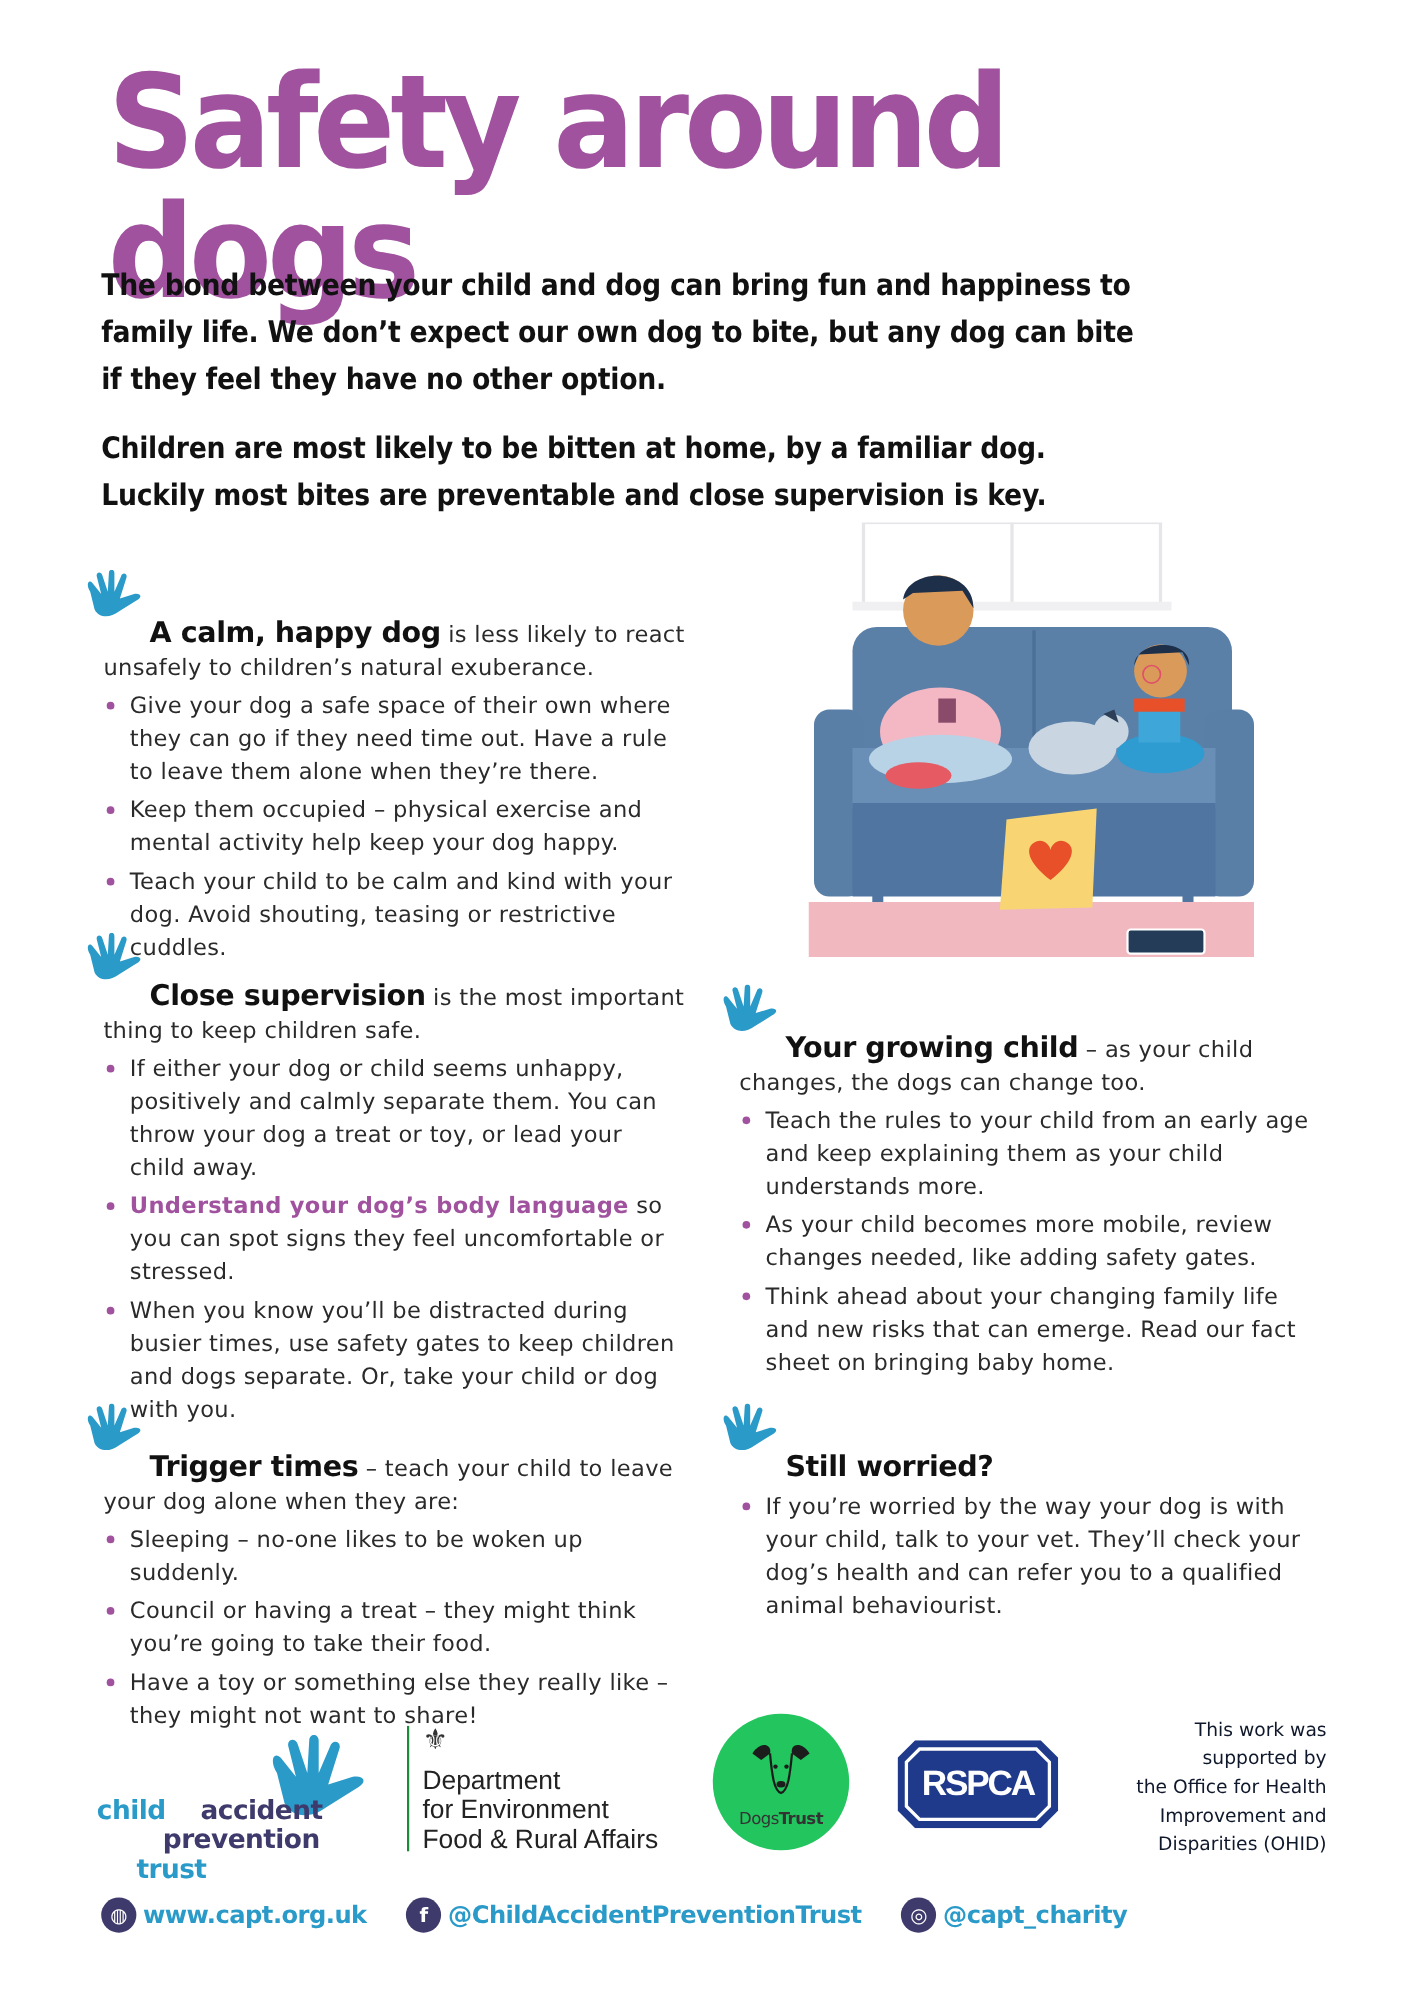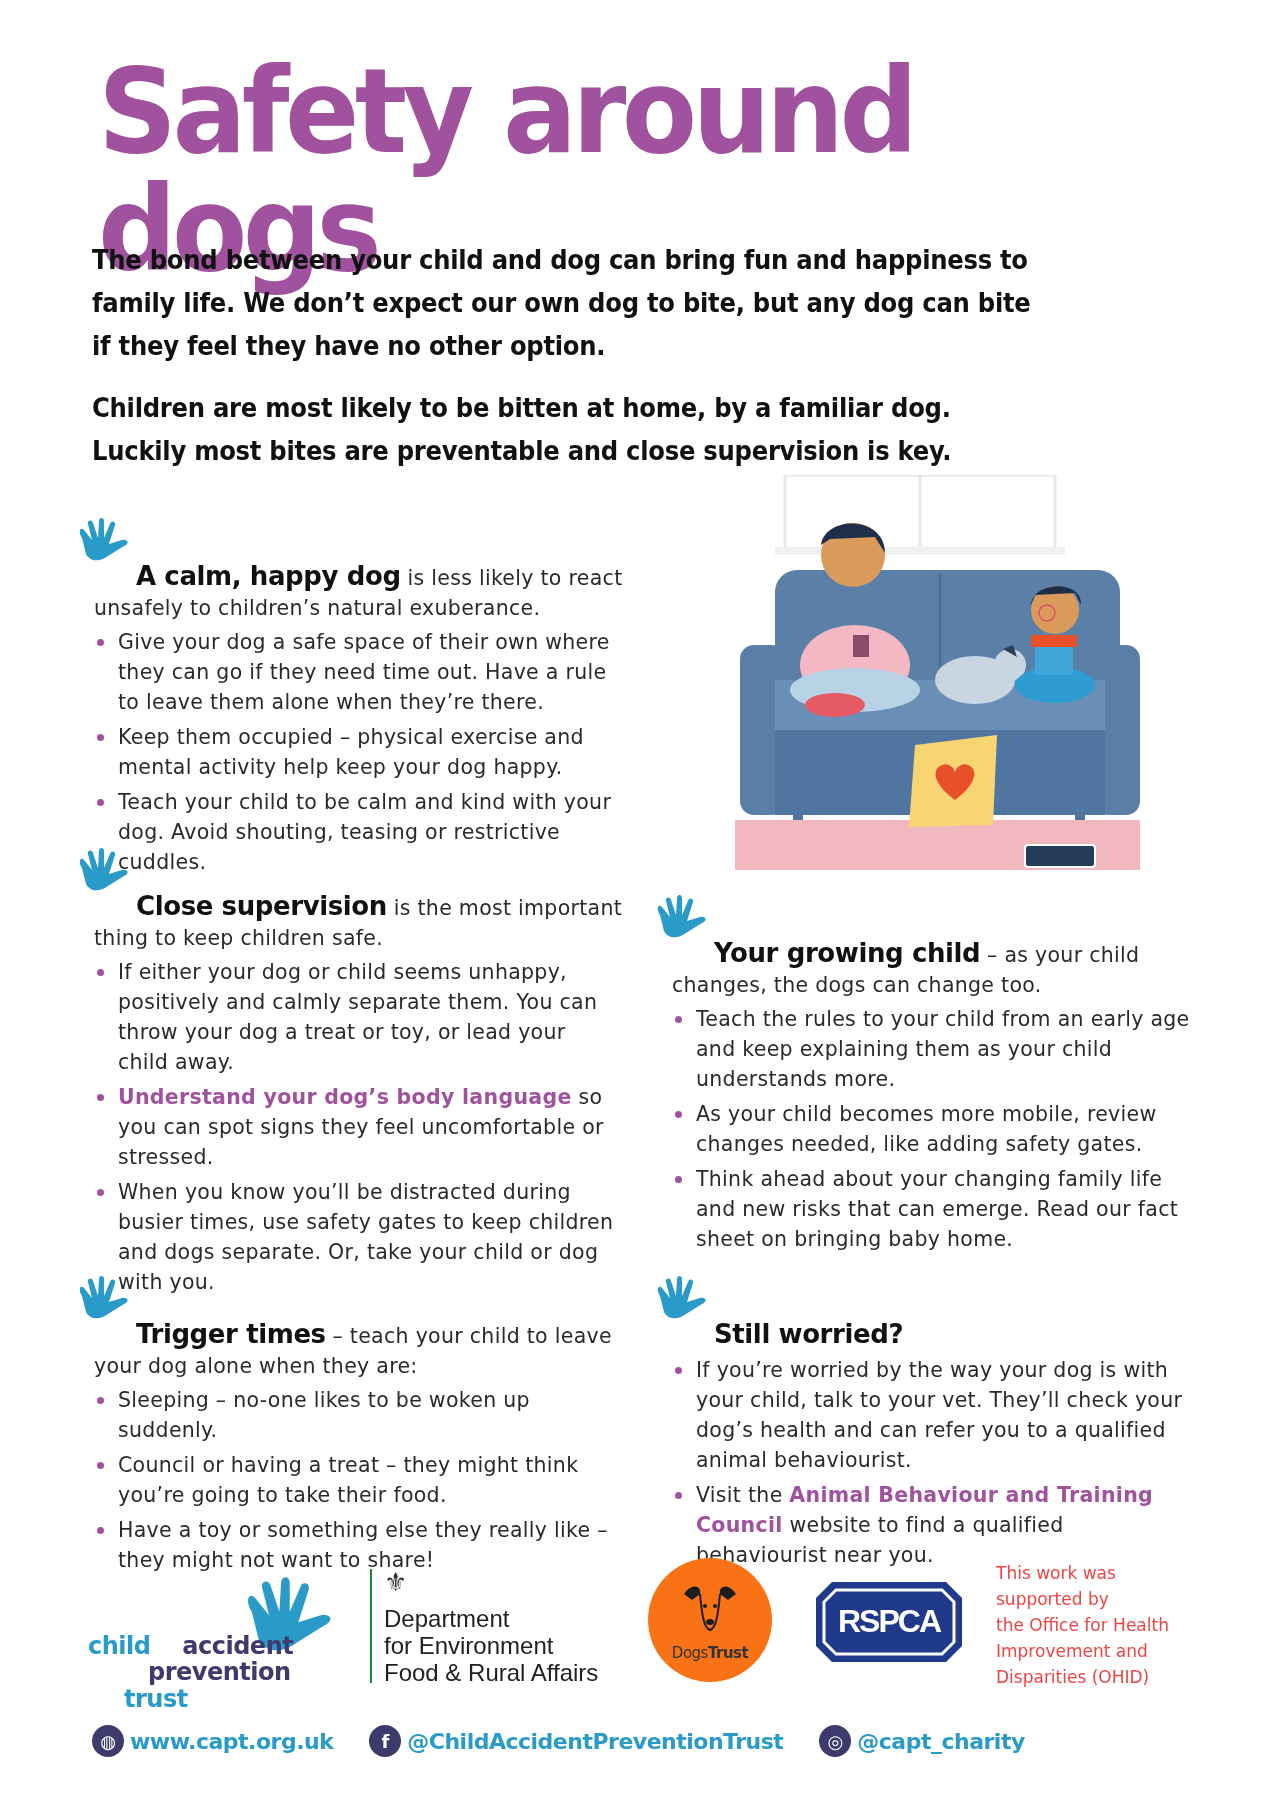--- a/index.html
+++ b/index.html
@@ -43,25 +43,25 @@
 
     
     .capt-logo { position: absolute; left: 88px; top: 1575px; width: 250px; height: 110px; }
     .capt-text { position: absolute; font-weight: bold; font-size: 24px; line-height: 27px; letter-spacing: -0.5px; }
     .capt-light { color: #2a9ac8; }
     .capt-dark { color: #3e3a6b; margin-left: 24px; }
     .defra { position: absolute; left: 370px; top: 1565px; width: 240px; height: 120px; }
     .defra-bar { position: absolute; left: 0; top: 4px; width: 2px; height: 114px; background: #1b8a3a; }
     .defra-crest { position: absolute; left: 14px; top: 2px; font-size: 26px; color: #333; }
     .defra-text { position: absolute; left: 14px; top: 40px; font-family: "Liberation Sans", sans-serif; font-size: 24px; line-height: 27px; color: #222; white-space: nowrap; }
-    .dogstrust { position: absolute; left: 648px; top: 1558px; width: 124px; height: 124px; border-radius: 50%; background: #f97316; }
+    .dogstrust { position: absolute; left: 648px; top: 1558px; width: 124px; height: 124px; border-radius: 50%; background: #22c55e; }
     .dogstrust-label { position: absolute; left: 0; right: 0; top: 86px; text-align: center; font-size: 15px; color: #333; letter-spacing: -0.5px; }
     .rspca { position: absolute; left: 816px; top: 1582px; width: 146px; height: 80px; }
     .rspca-label { position: absolute; left: 0; right: 0; top: 21px; text-align: center; color: #fff; font-weight: bold; font-size: 32px; letter-spacing: -2px; font-family: "Liberation Sans", sans-serif; }
-    .ohid { position: absolute; left: 996px; top: 1560px; width: 210px; text-align: left; font-size: 17px; line-height: 26px; color: #ef4444; }
+    .ohid { position: absolute; left: 996px; top: 1560px; width: 210px; text-align: right; font-size: 17px; line-height: 26px; color: #0f172a; }
 
     .footer { position: absolute; top: 1725px; left: 92px; display: flex; align-items: center; }
     .footer-item { display: flex; align-items: center; margin-right: 36px; }
     .footer-icon { width: 32px; height: 32px; border-radius: 50%; background: #3e3a6b; color: #fff; display: flex; align-items: center; justify-content: center; font-weight: bold; font-size: 18px; margin-right: 6px; }
     .footer-text { color: #2a9ac8; font-weight: bold; font-size: 22px; letter-spacing: -0.5px; }
   </style>
 </head>
 <body>
 
 <div class="title">Safety around dogs</div>
@@ -192,21 +192,20 @@
   <svg class="hand" style="left:0; top:0;" viewBox="0 0 58 46">
     <path d="M8 20 C4 14 6 8 10 12 L18 22 L14 6 C13 2 18 1 19 5 L24 20 L25 3 C25 -1 30 -1 30 3 L30 20 L36 6 C37 2 42 3 41 7 L35 26 L48 22 C54 21 56 25 50 28 L34 38 C26 44 16 44 12 36 Z" fill="#2a9ac8"></path>
   </svg>
   <div class="sec-head">
     <span class="head-line" style="padding-left:62px;">
       <span class="head-bold">Still worried?</span>
     </span>
   </div>
   <ul class="bullets" style="padding-left:20px; width:545px;">
     <li><span class="dot"></span><span>If you’re worried by the way your dog is with your child, talk to your vet. They’ll check your dog’s health and can refer you to a qualified animal behaviourist.</span></li>
-    <li><span class="dot"></span><span>Visit the </span><a class="link-text">Animal Behaviour and Training Council</a><span> website to find a qualified behaviourist near you.</span></li>
   </ul>
 </div>
 
 <div class="capt-logo">
   <svg style="position:absolute; left:150px; top:0;" width="100" height="84" viewBox="0 0 58 46">
     <path d="M8 20 C4 14 6 8 10 12 L18 22 L14 6 C13 2 18 1 19 5 L24 20 L25 3 C25 -1 30 -1 30 3 L30 20 L36 6 C37 2 42 3 41 7 L35 26 L48 22 C54 21 56 25 50 28 L34 38 C26 44 16 44 12 36 Z" fill="#2a9ac8"></path>
   </svg>
   <div class="capt-text" style="left:0; top:58px;">
     <span class="capt-light">child</span><span class="capt-dark"> accident</span>
   </div>

